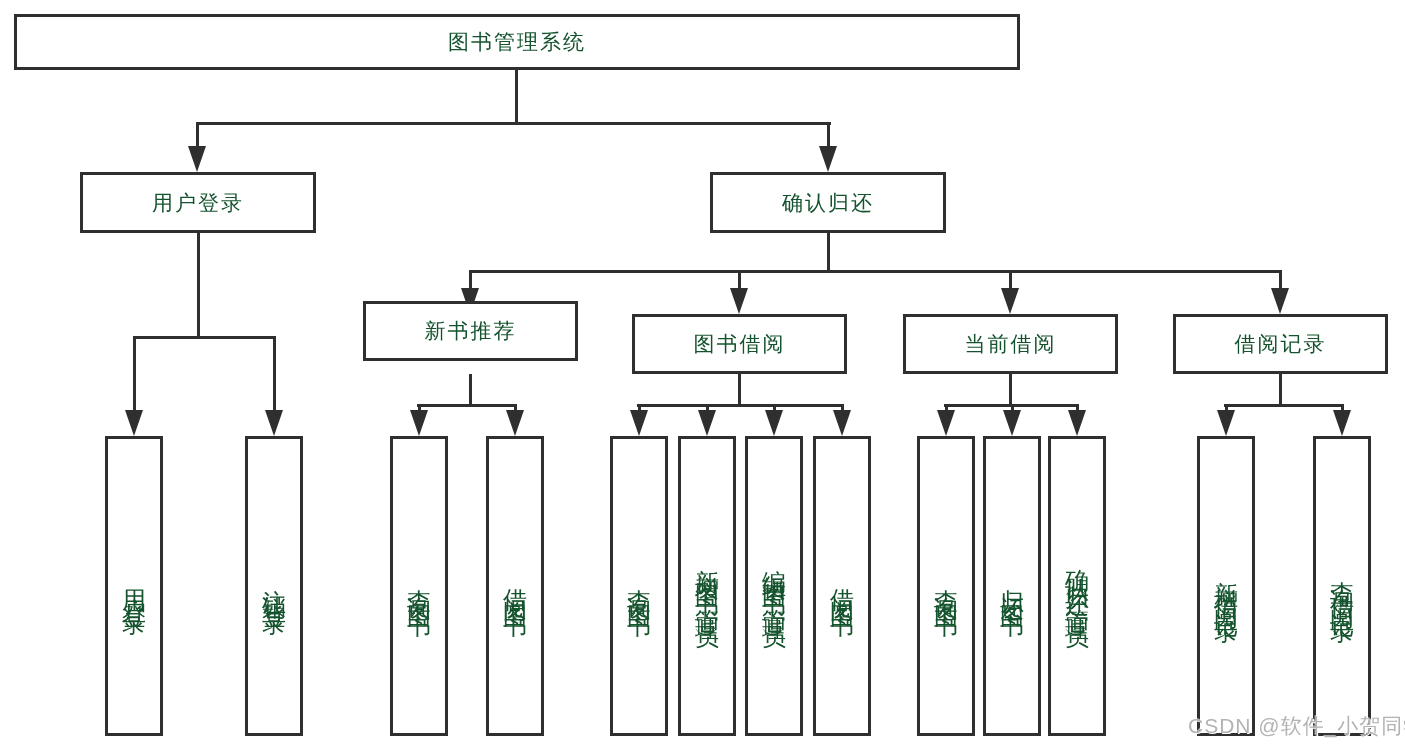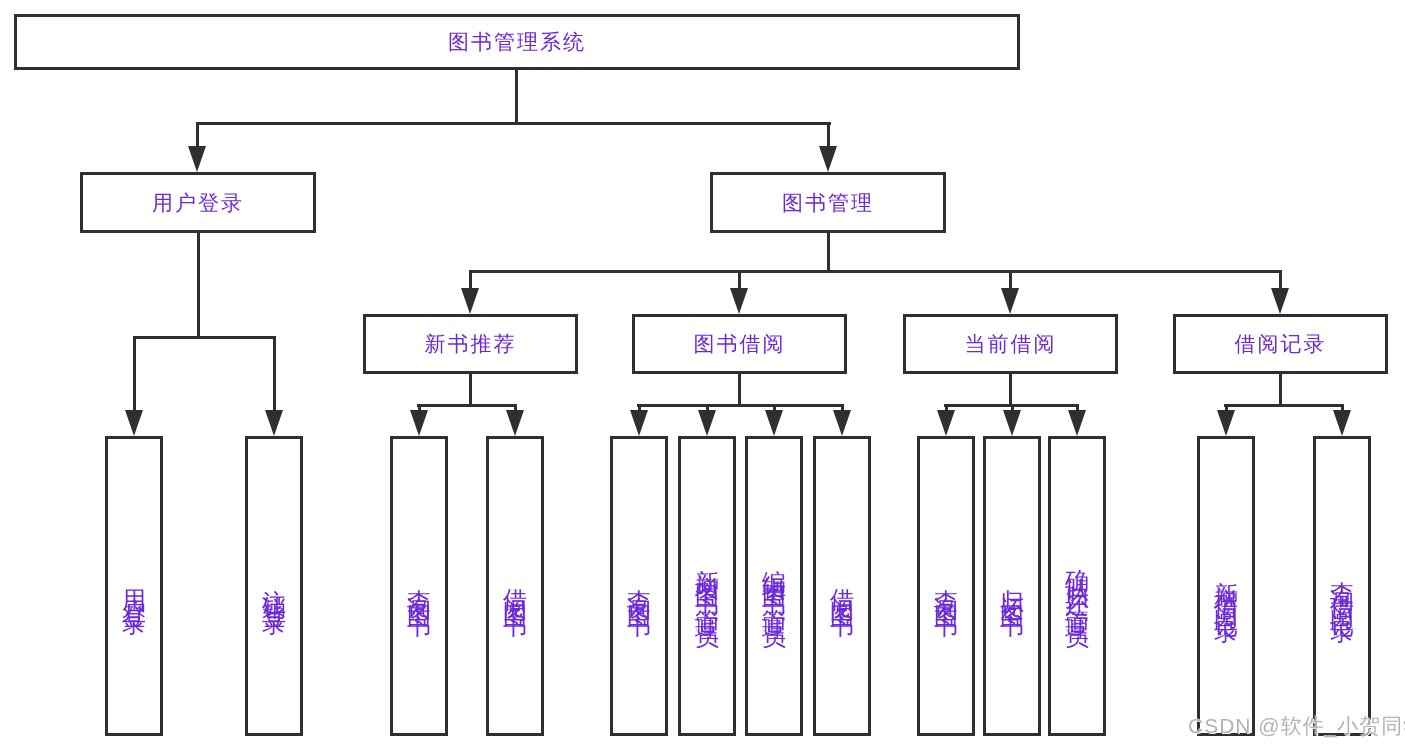--- a/index.html
+++ b/index.html
@@ -12,21 +12,21 @@
     overflow: hidden;
   }
   .box {
     position: absolute;
     box-sizing: border-box;
     border: 3px solid #2f2f2f;
     background: #ffffff;
     display: flex;
     align-items: center;
     justify-content: center;
-    color: #6d28d9;
+    color: #14532d;
   }
   .box.h span {
     font-size: 21px;
     letter-spacing: 2px;
     white-space: nowrap;
   }
   .box.v span {
     writing-mode: vertical-rl;
     text-orientation: mixed;
     font-size: 24px;
@@ -77,42 +77,42 @@
   <div class="hline" style="left:196px; top:122px; width:635px;"></div>
   <div class="vline" style="left:196px; top:122px; height:26px;"></div>
   <div class="arr" style="left:188px; top:146px;"></div>
   <div class="vline" style="left:827px; top:122px; height:26px;"></div>
   <div class="arr" style="left:819px; top:146px;"></div>
 
   <div class="box h" style="left:80px; top:172px; width:236px; height:61px;">
     <span>用户登录</span>
   </div>
   <div class="box h" style="left:710px; top:172px; width:236px; height:61px;">
-    <span>图书管理</span>
+    <span>确认归还</span>
   </div>
 
   <div class="vline" style="left:197px; top:233px; height:106px;"></div>
   <div class="hline" style="left:133px; top:336px; width:143px;"></div>
   <div class="vline" style="left:133px; top:336px; height:76px;"></div>
   <div class="arr" style="left:125px; top:410px;"></div>
   <div class="vline" style="left:273px; top:336px; height:76px;"></div>
   <div class="arr" style="left:265px; top:410px;"></div>
 
   <div class="vline" style="left:827px; top:233px; height:40px;"></div>
   <div class="hline" style="left:469px; top:270px; width:813px;"></div>
   <div class="vline" style="left:469px; top:270px; height:20px;"></div>
   <div class="arr" style="left:461px; top:288px;"></div>
   <div class="vline" style="left:738px; top:270px; height:20px;"></div>
   <div class="arr" style="left:730px; top:288px;"></div>
   <div class="vline" style="left:1009px; top:270px; height:20px;"></div>
   <div class="arr" style="left:1001px; top:288px;"></div>
   <div class="vline" style="left:1279px; top:270px; height:20px;"></div>
   <div class="arr" style="left:1271px; top:288px;"></div>
 
-  <div class="box h" style="left:363px; top:314px; width:215px; height:60px;">
+  <div class="box h" style="left:363px; top:301px; width:215px; height:60px;">
     <span>新书推荐</span>
   </div>
   <div class="box h" style="left:903px; top:314px; width:215px; height:60px;">
     <span>当前借阅</span>
   </div>
   <div class="box h" style="left:632px; top:314px; width:215px; height:60px;">
     <span>图书借阅</span>
   </div>
   <div class="box h" style="left:1173px; top:314px; width:215px; height:60px;">
     <span>借阅记录</span>

